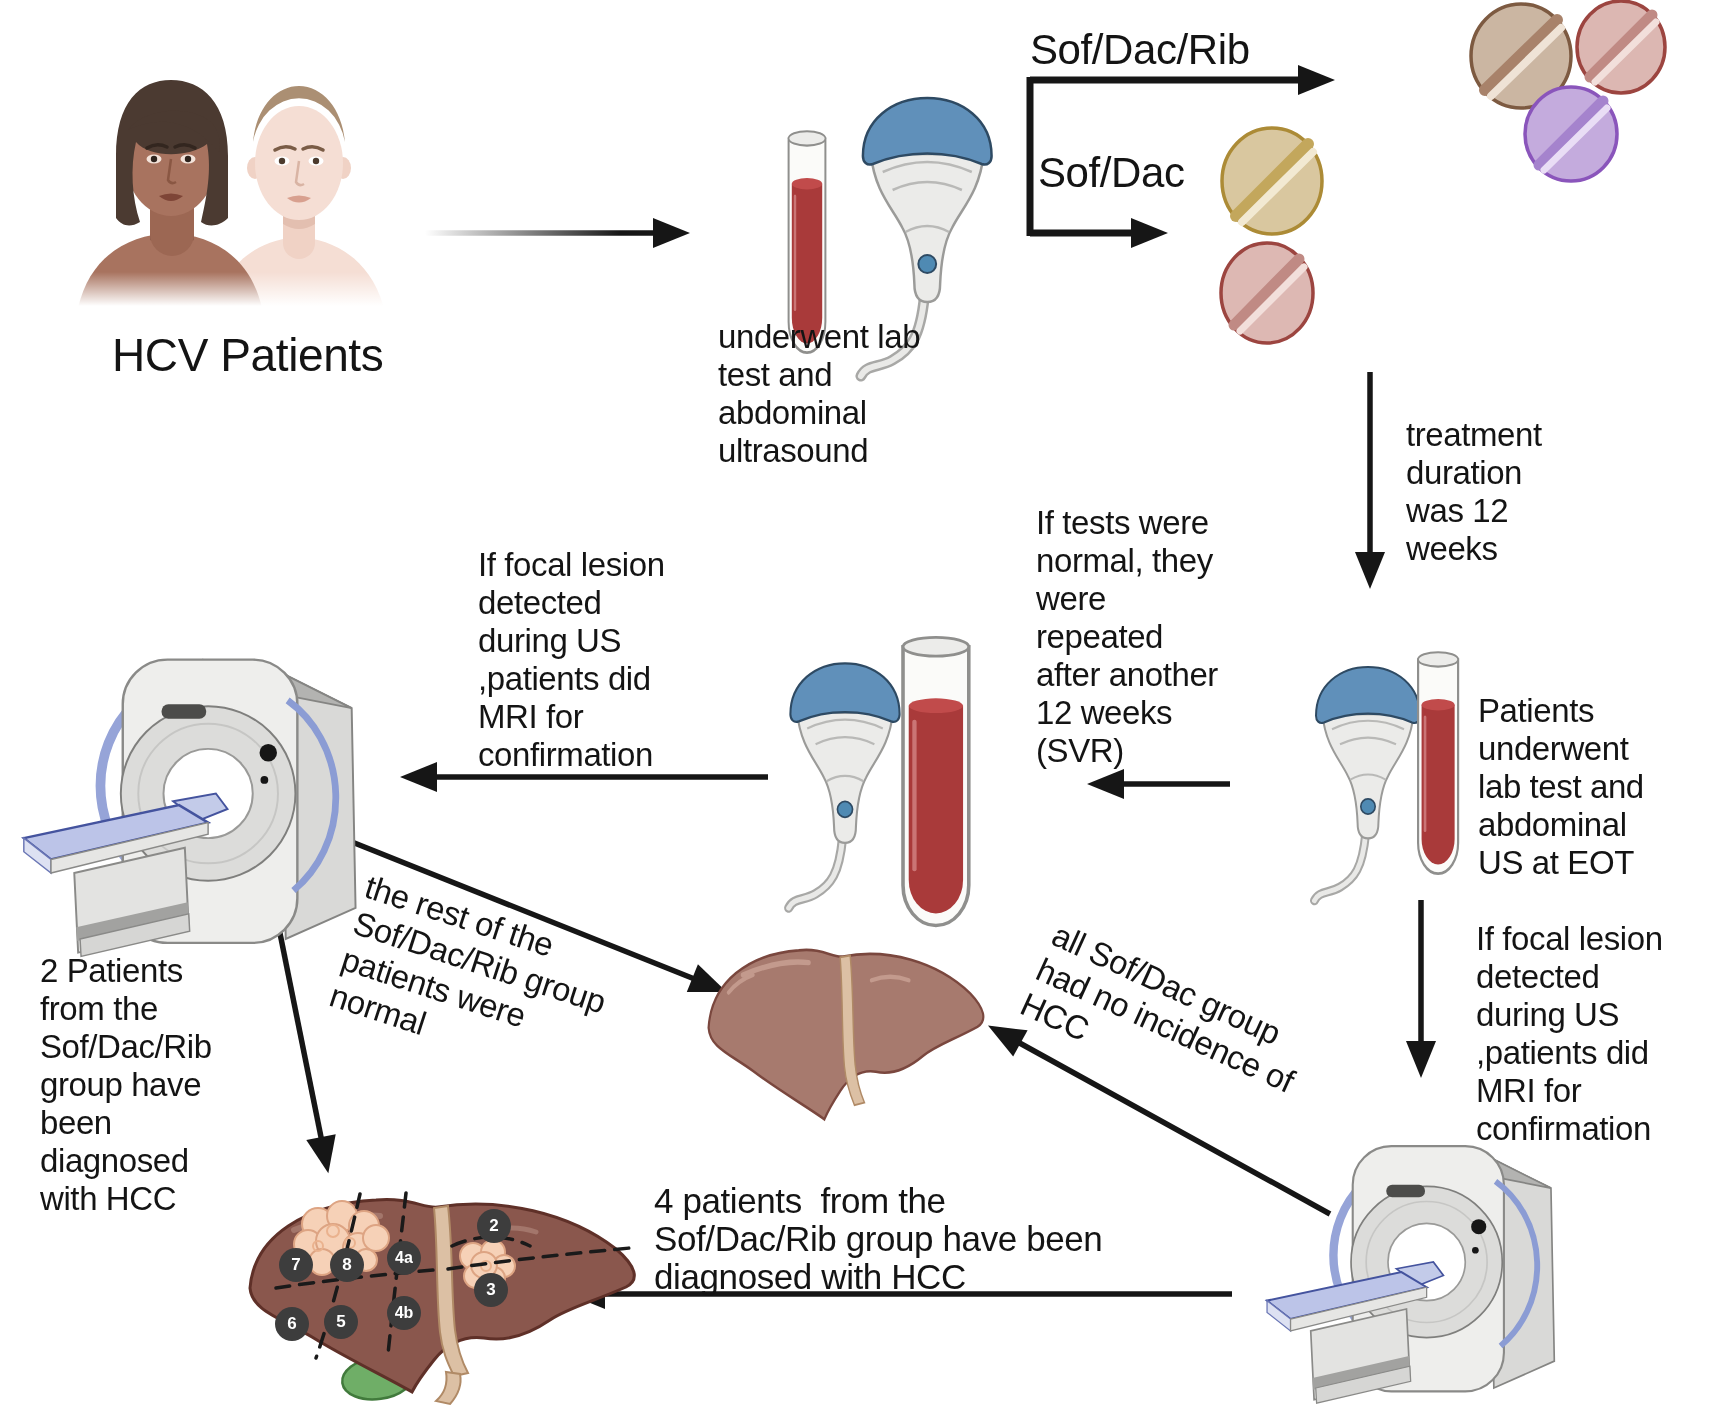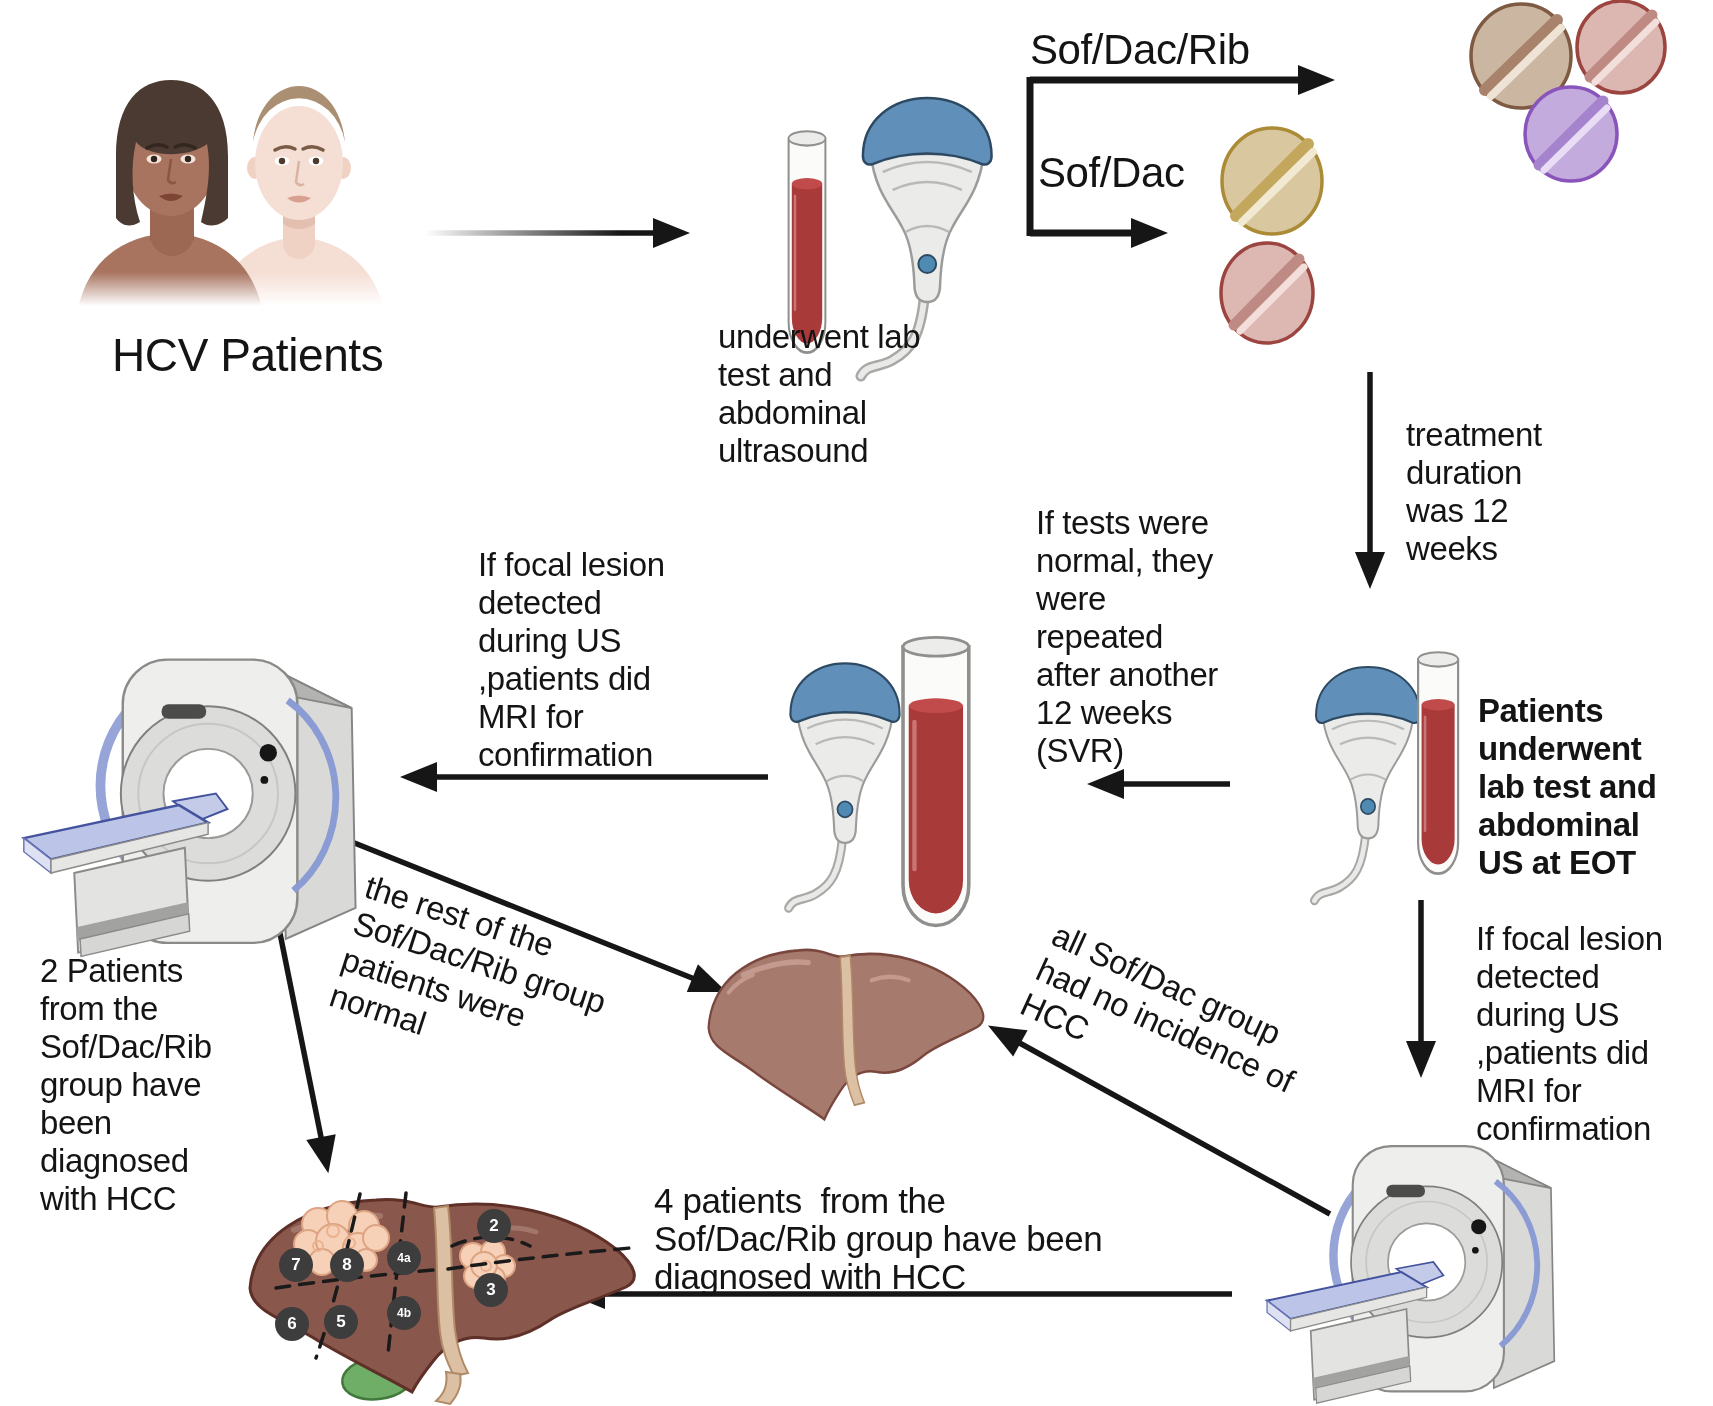--- a/index.html
+++ b/index.html
@@ -8,21 +8,21 @@
   svg.layer{position:absolute;left:0;top:0;}
   .t{position:absolute;white-space:pre-wrap;font-size:33px;line-height:38px;
      letter-spacing:-0.4px;color:#141414;}
   .t.big{font-size:42px;line-height:46px;}
   .t.title{font-size:46px;line-height:42px;}
   .t.mid{font-size:35px;line-height:38px;}
   .t.rot18{transform:rotate(18deg);transform-origin:0 0;}
   .t.rot24{transform:rotate(24.5deg);transform-origin:0 0;}
   .seg{position:absolute;width:34px;height:34px;border-radius:50%;background:#3d3d3d;
        color:#fff;font:700 17px/34px "Liberation Sans",sans-serif;text-align:center;}
-  .seg.sm{font-size:12px;}
+  .seg.sm{font-size:16px;}
 </style>
 </head>
 <body>
 
 <div class="canvas">
 
   <svg class="layer" width="1713" height="1406" viewBox="0 0 1713 1406">
     <defs>
       <marker id="ah" markerUnits="userSpaceOnUse" markerWidth="40" markerHeight="32" refX="6" refY="16" orient="auto">
         <path d="M1,1 L38,16 L1,31 Z" fill="#161616"></path>
@@ -245,21 +245,21 @@
 repeated
 after another
 12 weeks
 (SVR)</div>
   <div class="t" style="left:478px;top:546px;">If focal lesion
 detected
 during US
 ,patients did
 MRI for
 confirmation</div>
-  <div class="t" style="left:1478px;top:692px;font-weight:bold;">Patients
+  <div class="t" style="left:1478px;top:692px;">Patients
 underwent
 lab test and
 abdominal
 US at EOT</div>
   <div class="t" style="left:1476px;top:920px;">If focal lesion
 detected
 during US
 ,patients did
 MRI for
 confirmation</div>

